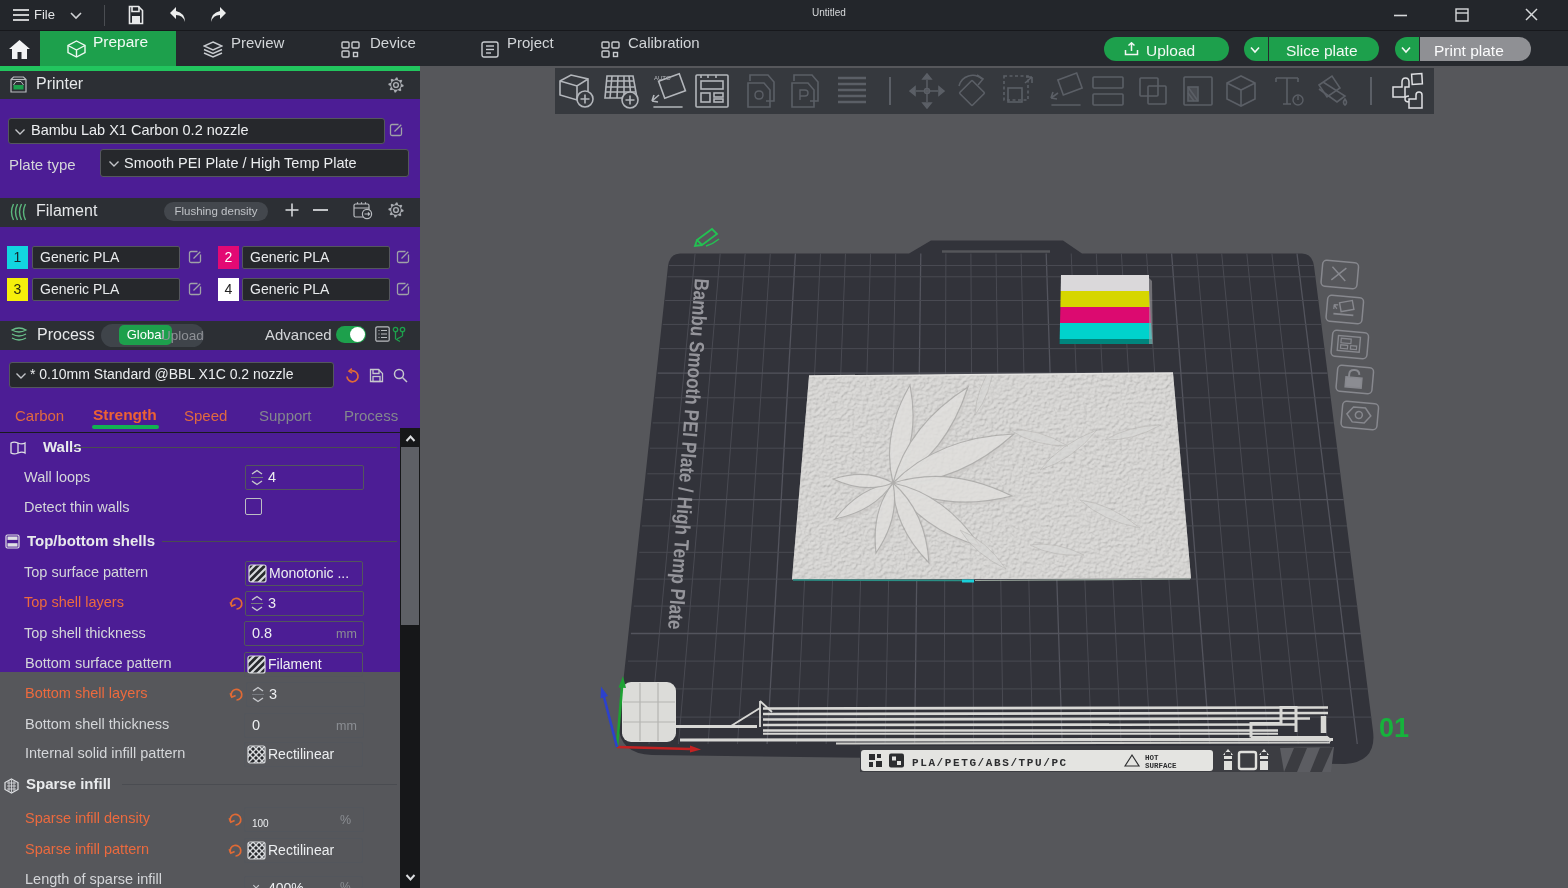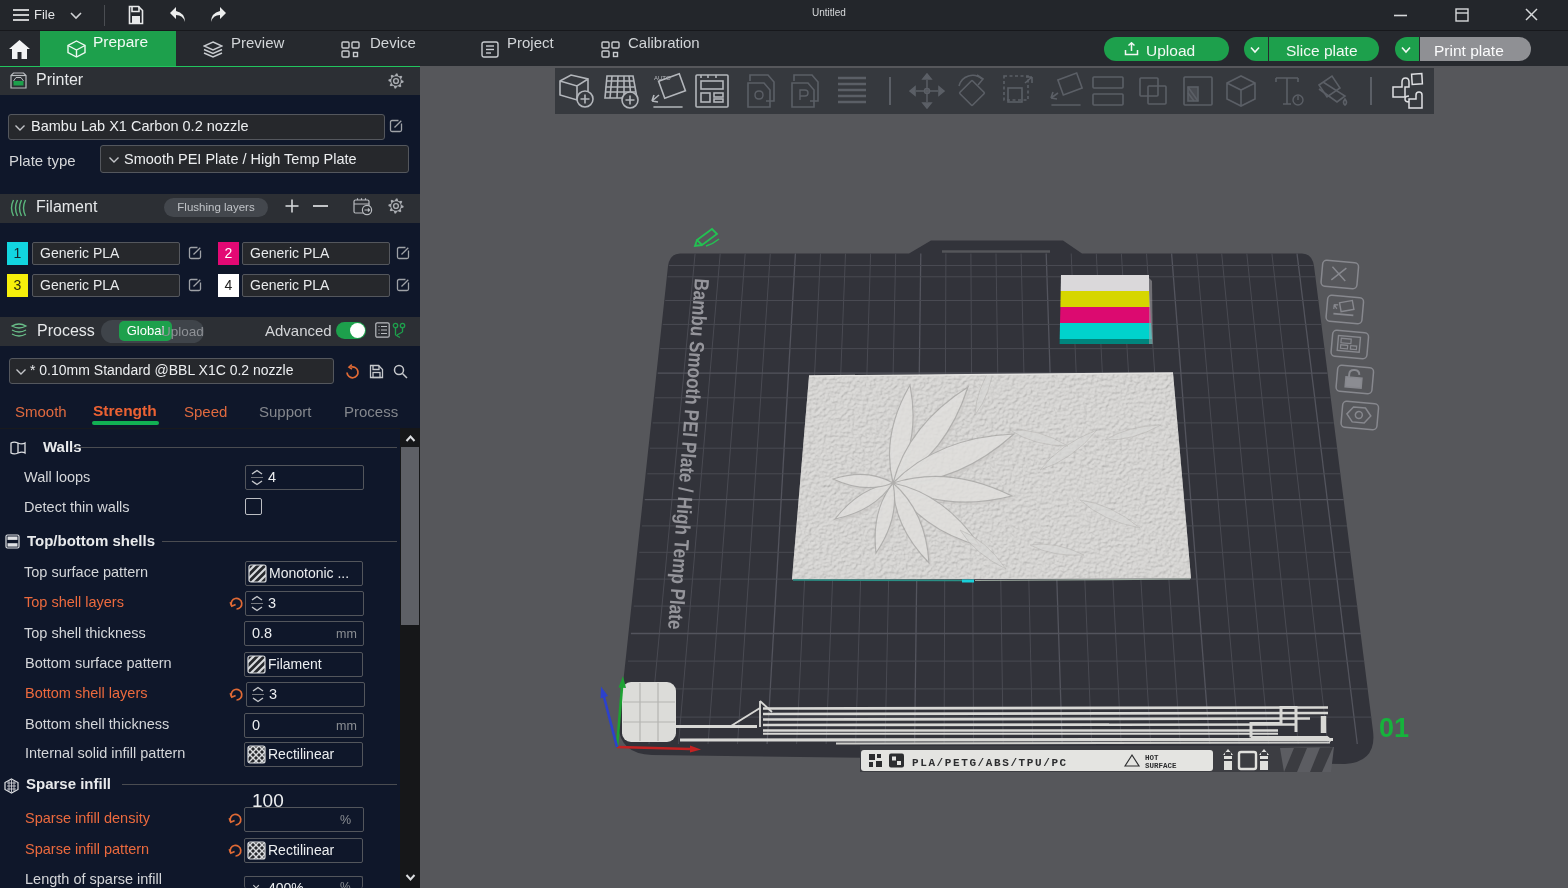--- a/index.html
+++ b/index.html
@@ -1,19 +1,19 @@
 <!DOCTYPE html>
 <html><head><meta charset="utf-8"><title>Untitled</title><style>
 *{margin:0;padding:0;box-sizing:border-box}
 html,body{width:1568px;height:888px;overflow:hidden;background:#56575b;
 font-family:"Liberation Sans",sans-serif;-webkit-font-smoothing:antialiased}
 .abs{position:absolute}
 #titlebar{position:absolute;left:0;top:0;width:1568px;height:30px;background:#23262b}
 #navbar{position:absolute;left:0;top:30px;width:1568px;height:36px;background:#26292e;border-top:1px solid #17181c}
-#sidebar{position:absolute;left:0;top:66px;width:421px;height:822px;background:#0f172a;border-top:1px solid #22c55e}
+#sidebar{position:absolute;left:0;top:66px;width:421px;height:606px;background:#4c1d95;border-top:5px solid #22c55e}
 .hdr{position:absolute;left:0;width:421px;height:29px;background:#2c2f34}
 .hdrtxt{position:absolute;font-size:16px;color:#e6e8ea;font-weight:400}
 .combo{position:absolute;border:1px solid #54575d;border-radius:3px;background:#26282c;color:#e8eaec}
 .navtab{position:absolute;top:0;height:22px;display:flex;align-items:center;color:#d2d5d8;font-size:15px}
 .lbl{position:absolute;font-size:14.5px;color:#d4d6d9;white-space:nowrap}
 .olbl{position:absolute;font-size:14.5px;color:#ec6a3e;white-space:nowrap}
 .ctl{position:absolute;border:1px solid #53565c;border-radius:2px;height:25px;color:#e8eaec;font-size:14px}
 .unit{position:absolute;color:#8b8e93;font-size:12.5px}
 svg{display:block}
 </style></head><body>
@@ -164,21 +164,21 @@
     <div class="hdr" style="top:127px"></div>
     <svg class="abs" style="left:9px;top:131px" width="19" height="20" viewBox="0 0 19 20">
       <g fill="none" stroke="#5cb87e" stroke-width="1.4">
         <path d="M4.5 2 Q0.5 10 4.5 18"></path>
         <path d="M8.5 2 Q4.5 10 8.5 18"></path>
         <path d="M12.5 2 Q8.5 10 12.5 18"></path>
         <path d="M16.5 2 Q12.5 10 16.5 18"></path>
       </g>
     </svg>
     <div class="hdrtxt" style="left:36px;top:131px">Filament</div>
-    <div class="abs" style="left:164px;top:131px;width:104px;height:19px;background:#43474d;border-radius:9.5px;text-align:center;font-size:11.5px;color:#c0c3c7;line-height:19px">Flushing layers</div>
+    <div class="abs" style="left:164px;top:131px;width:104px;height:19px;background:#43474d;border-radius:9.5px;text-align:center;font-size:11.5px;color:#c0c3c7;line-height:19px">Flushing density</div>
     <svg class="abs" style="left:285px;top:132px" width="14" height="14" viewBox="0 0 14 14">
       <g stroke="#d4d6d9" stroke-width="1.6">
         <line x1="7" y1="0.5" x2="7" y2="13.5"></line>
         <line x1="0.5" y1="7" x2="13.5" y2="7"></line>
       </g>
     </svg>
     <svg class="abs" style="left:313px;top:138px" width="15" height="2" viewBox="0 0 15 2">
       <line x1="0" y1="1" x2="15" y2="1" stroke="#d4d6d9" stroke-width="1.8"></line>
     </svg>
     <svg class="abs" style="left:353px;top:130px" width="20" height="19" viewBox="0 0 20 19">
@@ -268,21 +268,21 @@
     </svg>
     <svg class="abs" style="left:369px;top:297px" width="15" height="15" viewBox="0 0 15 15">
       <path d="M1.5 1.5 h8 l4 4 v8 h-12 z" fill="none" stroke="#c6c8cc" stroke-width="1.3"></path>
       <path d="M4 1.5 v4 h6 v-4" fill="none" stroke="#c6c8cc" stroke-width="1.3"></path>
       <rect x="4" y="8.5" width="7" height="5" fill="none" stroke="#c6c8cc" stroke-width="1.3"></rect>
     </svg>
     <svg class="abs" style="left:393px;top:297px" width="15" height="15" viewBox="0 0 15 15">
       <circle cx="6" cy="6" r="4.5" fill="none" stroke="#c6c8cc" stroke-width="1.5"></circle>
       <line x1="9.5" y1="9.5" x2="14" y2="14" stroke="#c6c8cc" stroke-width="1.5"></line>
     </svg>
-    <div class="abs" style="left:15px;top:336px;font-size:15px;color:#e06a3f">Smooth</div>
+    <div class="abs" style="left:15px;top:336px;font-size:15px;color:#e06a3f">Carbon</div>
     <div class="abs" style="left:93px;top:335px;font-size:15.5px;font-weight:bold;color:#ec6233">Strength</div>
     <div class="abs" style="left:184px;top:336px;font-size:15px;color:#e06a3f">Speed</div>
     <div class="abs" style="left:259px;top:336px;font-size:15px;color:#84878d">Support</div>
     <div class="abs" style="left:344px;top:336px;font-size:15px;color:#84878d">Process</div>
     <div class="abs" style="left:92px;top:354px;width:67px;height:4px;background:#12b153;border-radius:2px"></div>
     <div class="abs" style="left:0;top:361px;width:421px;height:1px;background:#191a1d"></div>
   </div>
 <div class="abs" style="left:0;top:428px;width:399px;height:460px;overflow:hidden">
     <svg class="abs" style="left:10px;top:12px" width="16" height="16" viewBox="0 0 16 16">
       <g fill="none" stroke="#dfe1e4" stroke-width="1.3">
@@ -424,21 +424,21 @@
       </g>
     </svg>
     <div class="abs" style="left:26px;top:347px;font-size:15px;font-weight:bold;color:#e8eaec">Sparse infill</div>
     <div class="abs" style="left:122px;top:356px;width:275px;height:1px;background:#4a4c51"></div>
     <div class="olbl" style="left:25px;top:382px">Sparse infill density</div>
     <svg class="abs" style="left:228px;top:384px" width="15" height="15" viewBox="0 0 15 15">
       <path d="M2.5 9.5 A5.3 5.3 0 1 1 7.5 13" fill="none" stroke="#e06a35" stroke-width="1.7"></path>
       <path d="M1.2 6.2 L2.8 10.2 L6.6 8.4" fill="none" stroke="#e06a35" stroke-width="1.7"></path>
     </svg>
     <div class="ctl" style="left:244px;top:379px;width:120px"></div>
- <div class="abs" style="left:252px;top:362px;font-size:19px;color:#eceef0">100</div>
+ <div class="abs" style="left:252px;top:390px;font-size:10px;color:#eceef0">100</div>
  <div class="unit" style="left:340px;top:385px">%</div>
     <div class="olbl" style="left:25px;top:413px">Sparse infill pattern</div>
     <svg class="abs" style="left:228px;top:415px" width="15" height="15" viewBox="0 0 15 15">
       <path d="M2.5 9.5 A5.3 5.3 0 1 1 7.5 13" fill="none" stroke="#e06a35" stroke-width="1.7"></path>
       <path d="M1.2 6.2 L2.8 10.2 L6.6 8.4" fill="none" stroke="#e06a35" stroke-width="1.7"></path>
     </svg>
     <div class="ctl" style="left:244px;top:410px;width:119px"></div>
     <svg class="abs" style="left:247px;top:413px" width="19" height="19" viewBox="0 0 19 19">
       <defs>
         <clipPath id="cc4">

